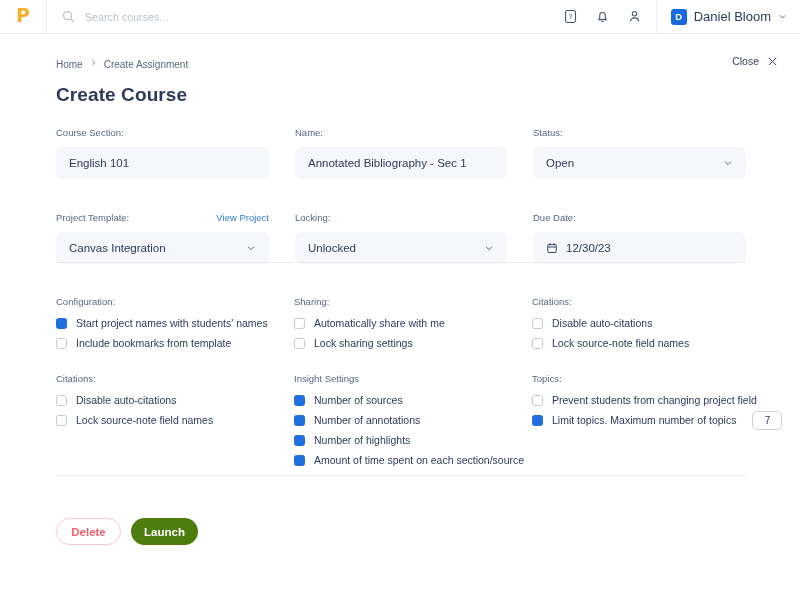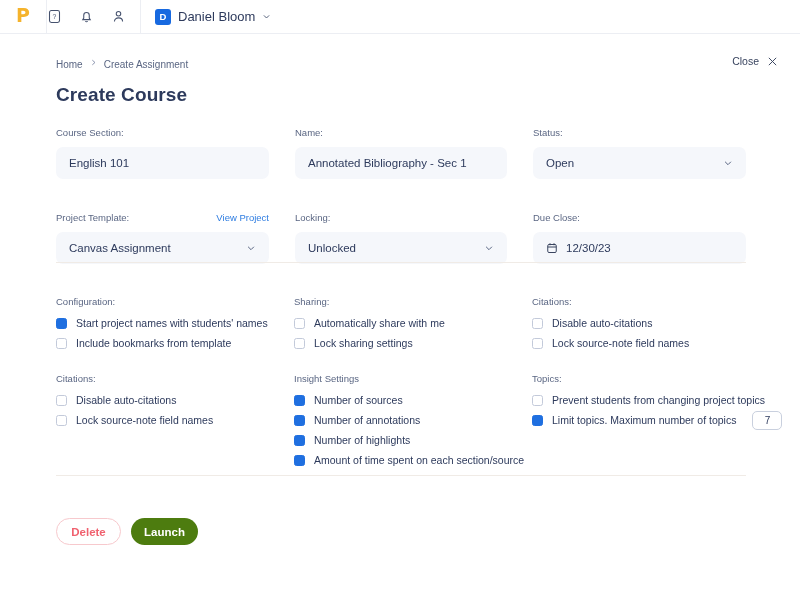--- a/index.html
+++ b/index.html
@@ -124,20 +124,27 @@
 <body>
 
 <div class="app">
 
   <div class="topbar">
 
     <div class="logo-cell">
       <span class="logo-glyph">P</span>
     </div>
 
+    <div class="search-cell">
+      <svg class="ic" viewBox="0 0 24 24" fill="none" stroke="#b9bfcc" stroke-width="2">
+        <circle cx="10.5" cy="10.5" r="6.5"></circle>
+          <line x1="15.5" y1="15.5" x2="21" y2="21"></line>
+      </svg>
+      <span class="search-ph">Search courses...</span>
+    </div>
 
     <div class="icons-cell">
       <svg class="ic" viewBox="0 0 24 24" fill="none" stroke="#46526e" stroke-width="1.7">
         <rect x="4" y="2.5" width="16" height="19" rx="3"></rect>
         <text x="12" y="16" font-size="11" fill="#46526e" stroke="none" text-anchor="middle" font-family="Liberation Sans">?</text>
       </svg>
       <svg class="ic" viewBox="0 0 24 24" fill="none" stroke="#46526e" stroke-width="1.7">
         <path d="M6 17h12l-1.6-2.6V10a4.4 4.4 0 0 0-8.8 0v4.4L6 17z"></path>
         <path d="M10.3 19.4a1.9 1.9 0 0 0 3.4 0"></path>
       </svg>
@@ -211,42 +218,42 @@
       <div class="row-gap"></div>
       <div class="row-gap"></div>
       <div class="row-gap"></div>
 
       <div class="field">
         <div class="field-head">
           <span class="field-label">Project Template:</span>
           <span class="field-link">View Project</span>
         </div>
         <div class="input sel">
-          <span>Canvas Assignment</span>
+          <span>Canvas Integration</span>
           <svg class="sel-caret" viewBox="0 0 24 24" fill="none" stroke="#5a6683" stroke-width="2.4">
             <polyline points="5,9 12,16 19,9"></polyline>
           </svg>
         </div>
       </div>
 
       <div class="field">
         <div class="field-head">
           <span class="field-label">Locking:</span>
         </div>
         <div class="input sel">
           <span>Unlocked</span>
           <svg class="sel-caret" viewBox="0 0 24 24" fill="none" stroke="#5a6683" stroke-width="2.4">
             <polyline points="5,9 12,16 19,9"></polyline>
           </svg>
         </div>
       </div>
 
       <div class="field">
         <div class="field-head">
-          <span class="field-label">Due Close:</span>
+          <span class="field-label">Due Date:</span>
         </div>
         <div class="input">
           <svg class="cal-ic" viewBox="0 0 24 24" fill="none" stroke="#39445f" stroke-width="2">
             <rect x="3.5" y="5" width="17" height="16" rx="2.5"></rect>
             <line x1="3.5" y1="10" x2="20.5" y2="10"></line>
             <line x1="8" y1="2.5" x2="8" y2="6.5"></line>
             <line x1="16" y1="2.5" x2="16" y2="6.5"></line>
           </svg>
           <span>12/30/23</span>
         </div>
@@ -322,21 +329,21 @@
         </div>
         <div class="cb-row">
           <span class="cb"></span>
           <span class="cb-label">Lock source-note field names</span>
         </div>
 
         <span class="group-label second">Topics:</span>
 
         <div class="cb-row">
           <span class="cb"></span>
-          <span class="cb-label">Prevent students from changing project topics</span>
+          <span class="cb-label">Prevent students from changing project field</span>
         </div>
         <div class="cb-row">
           <span class="cb on"></span>
           <span class="cb-label">Limit topics. Maximum number of topics</span>
           <span class="num-box">7</span>
         </div>
       </div>
     </div>
 
     <div class="divider d2"></div>

